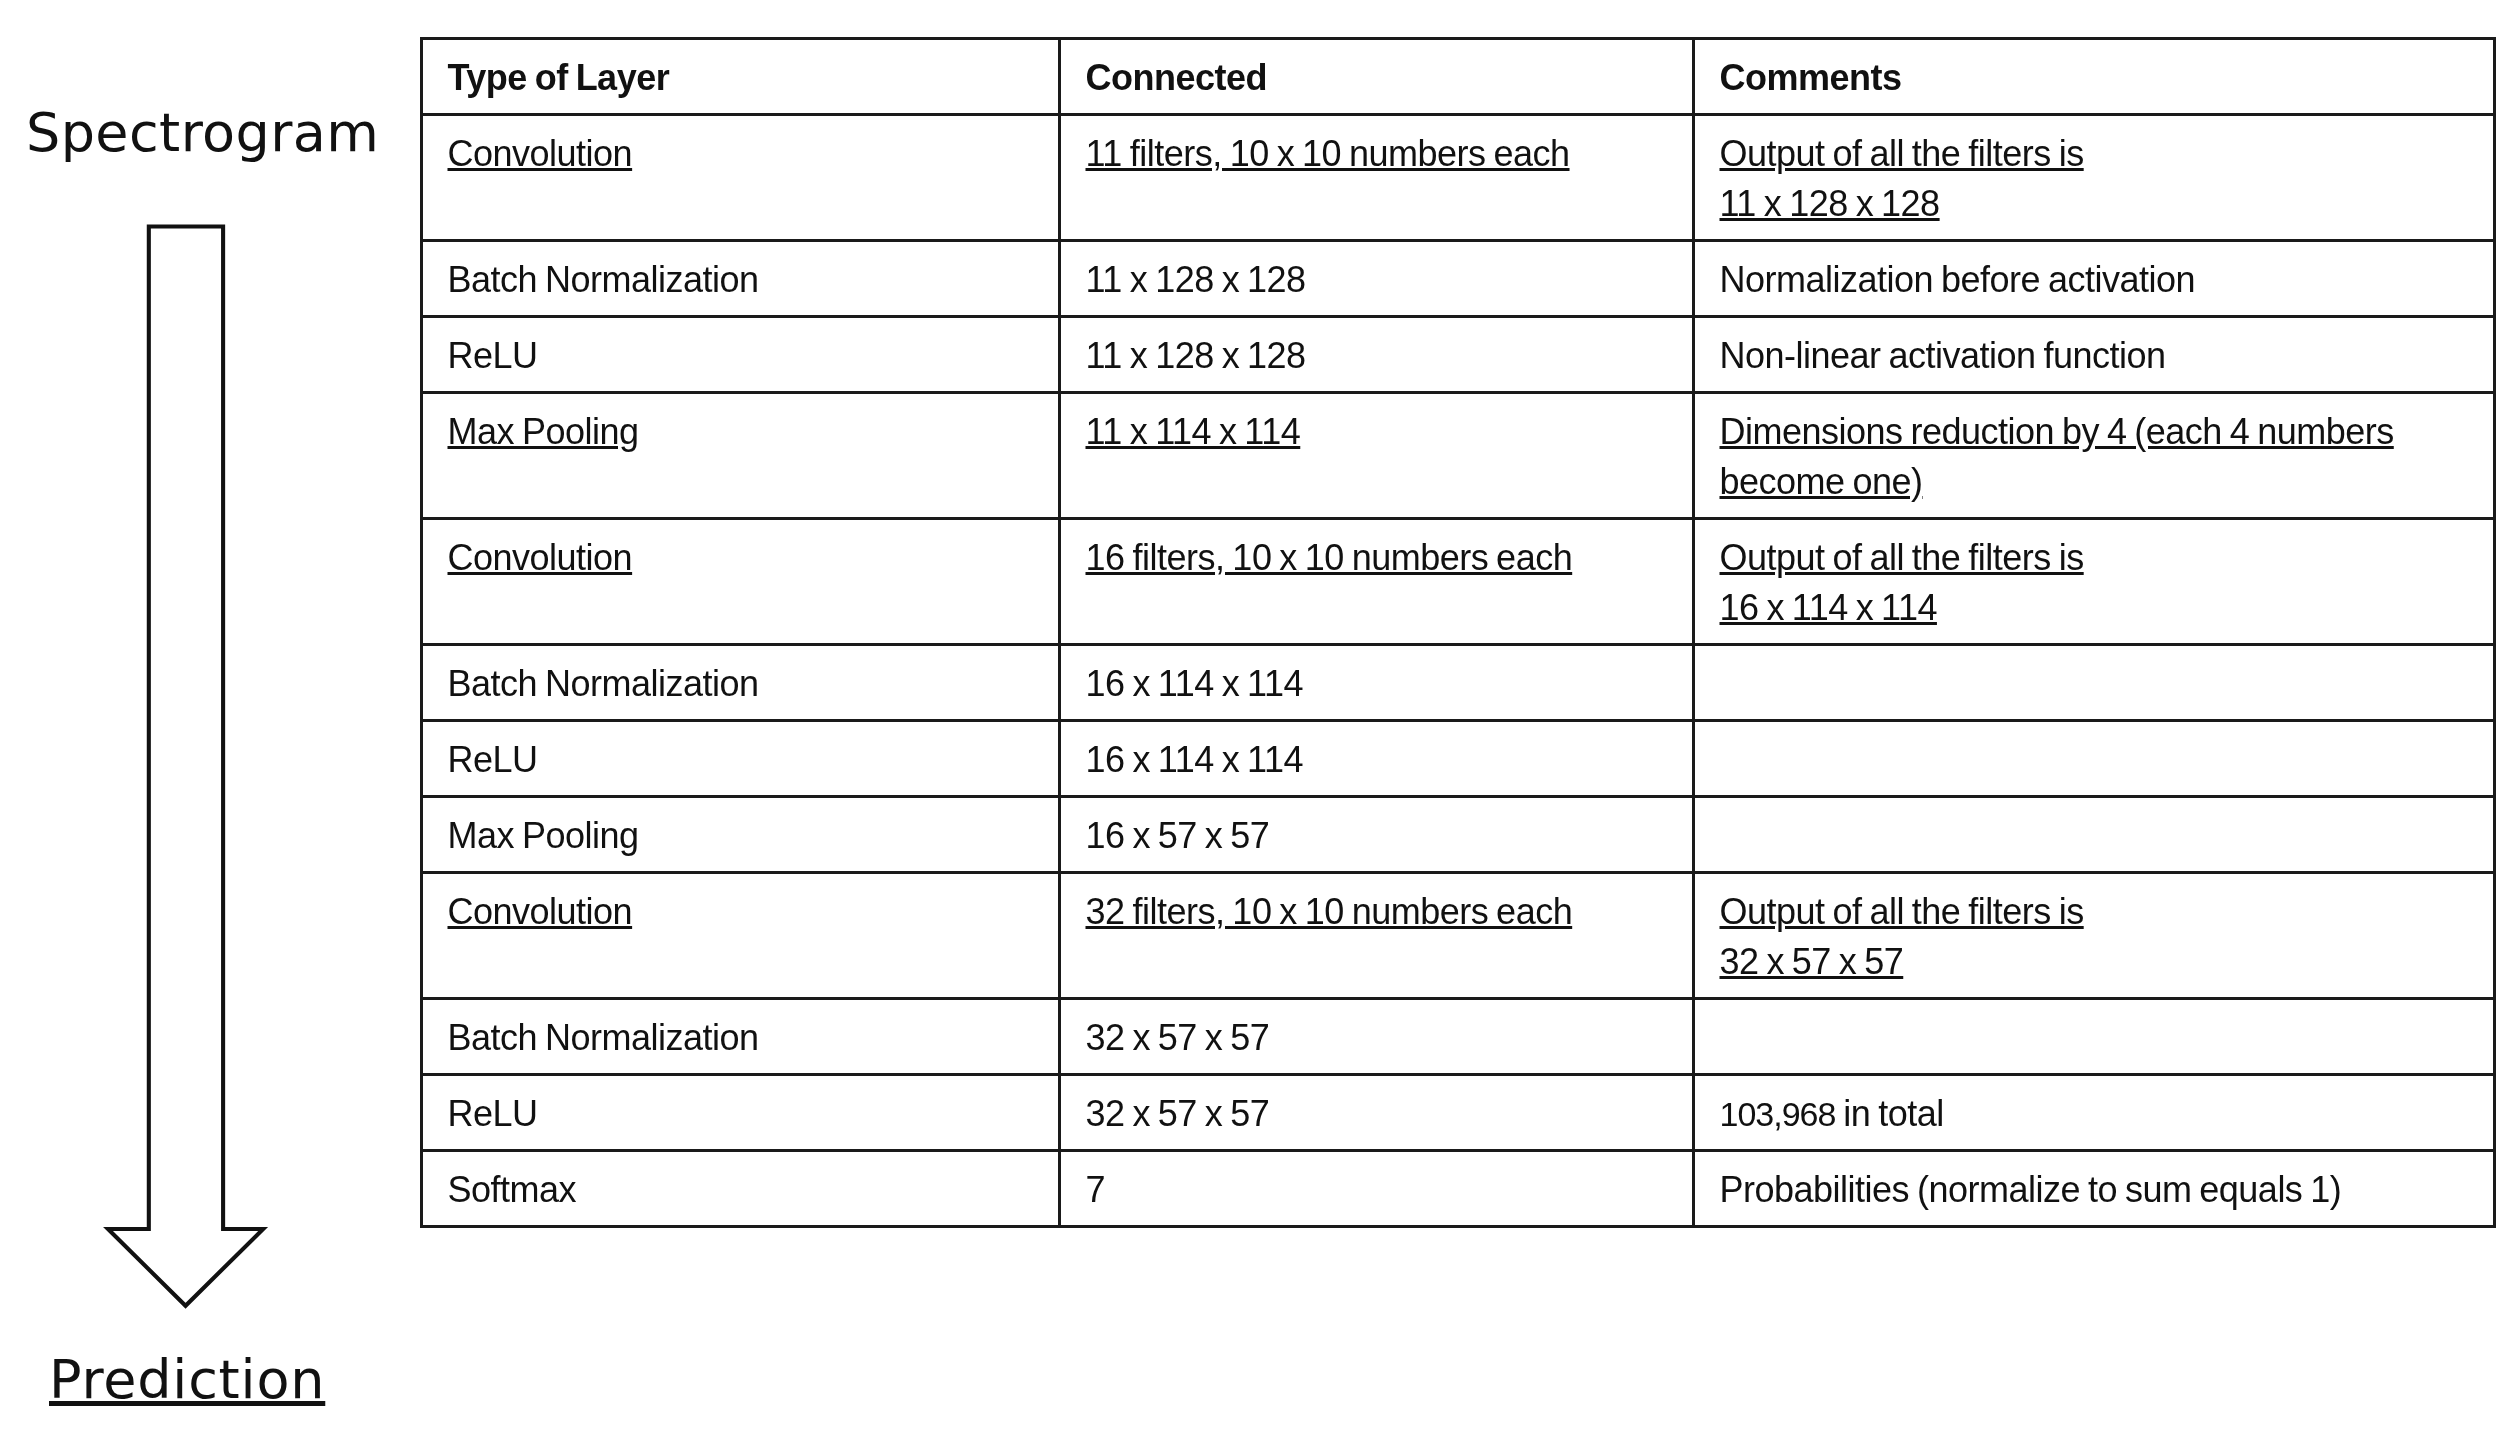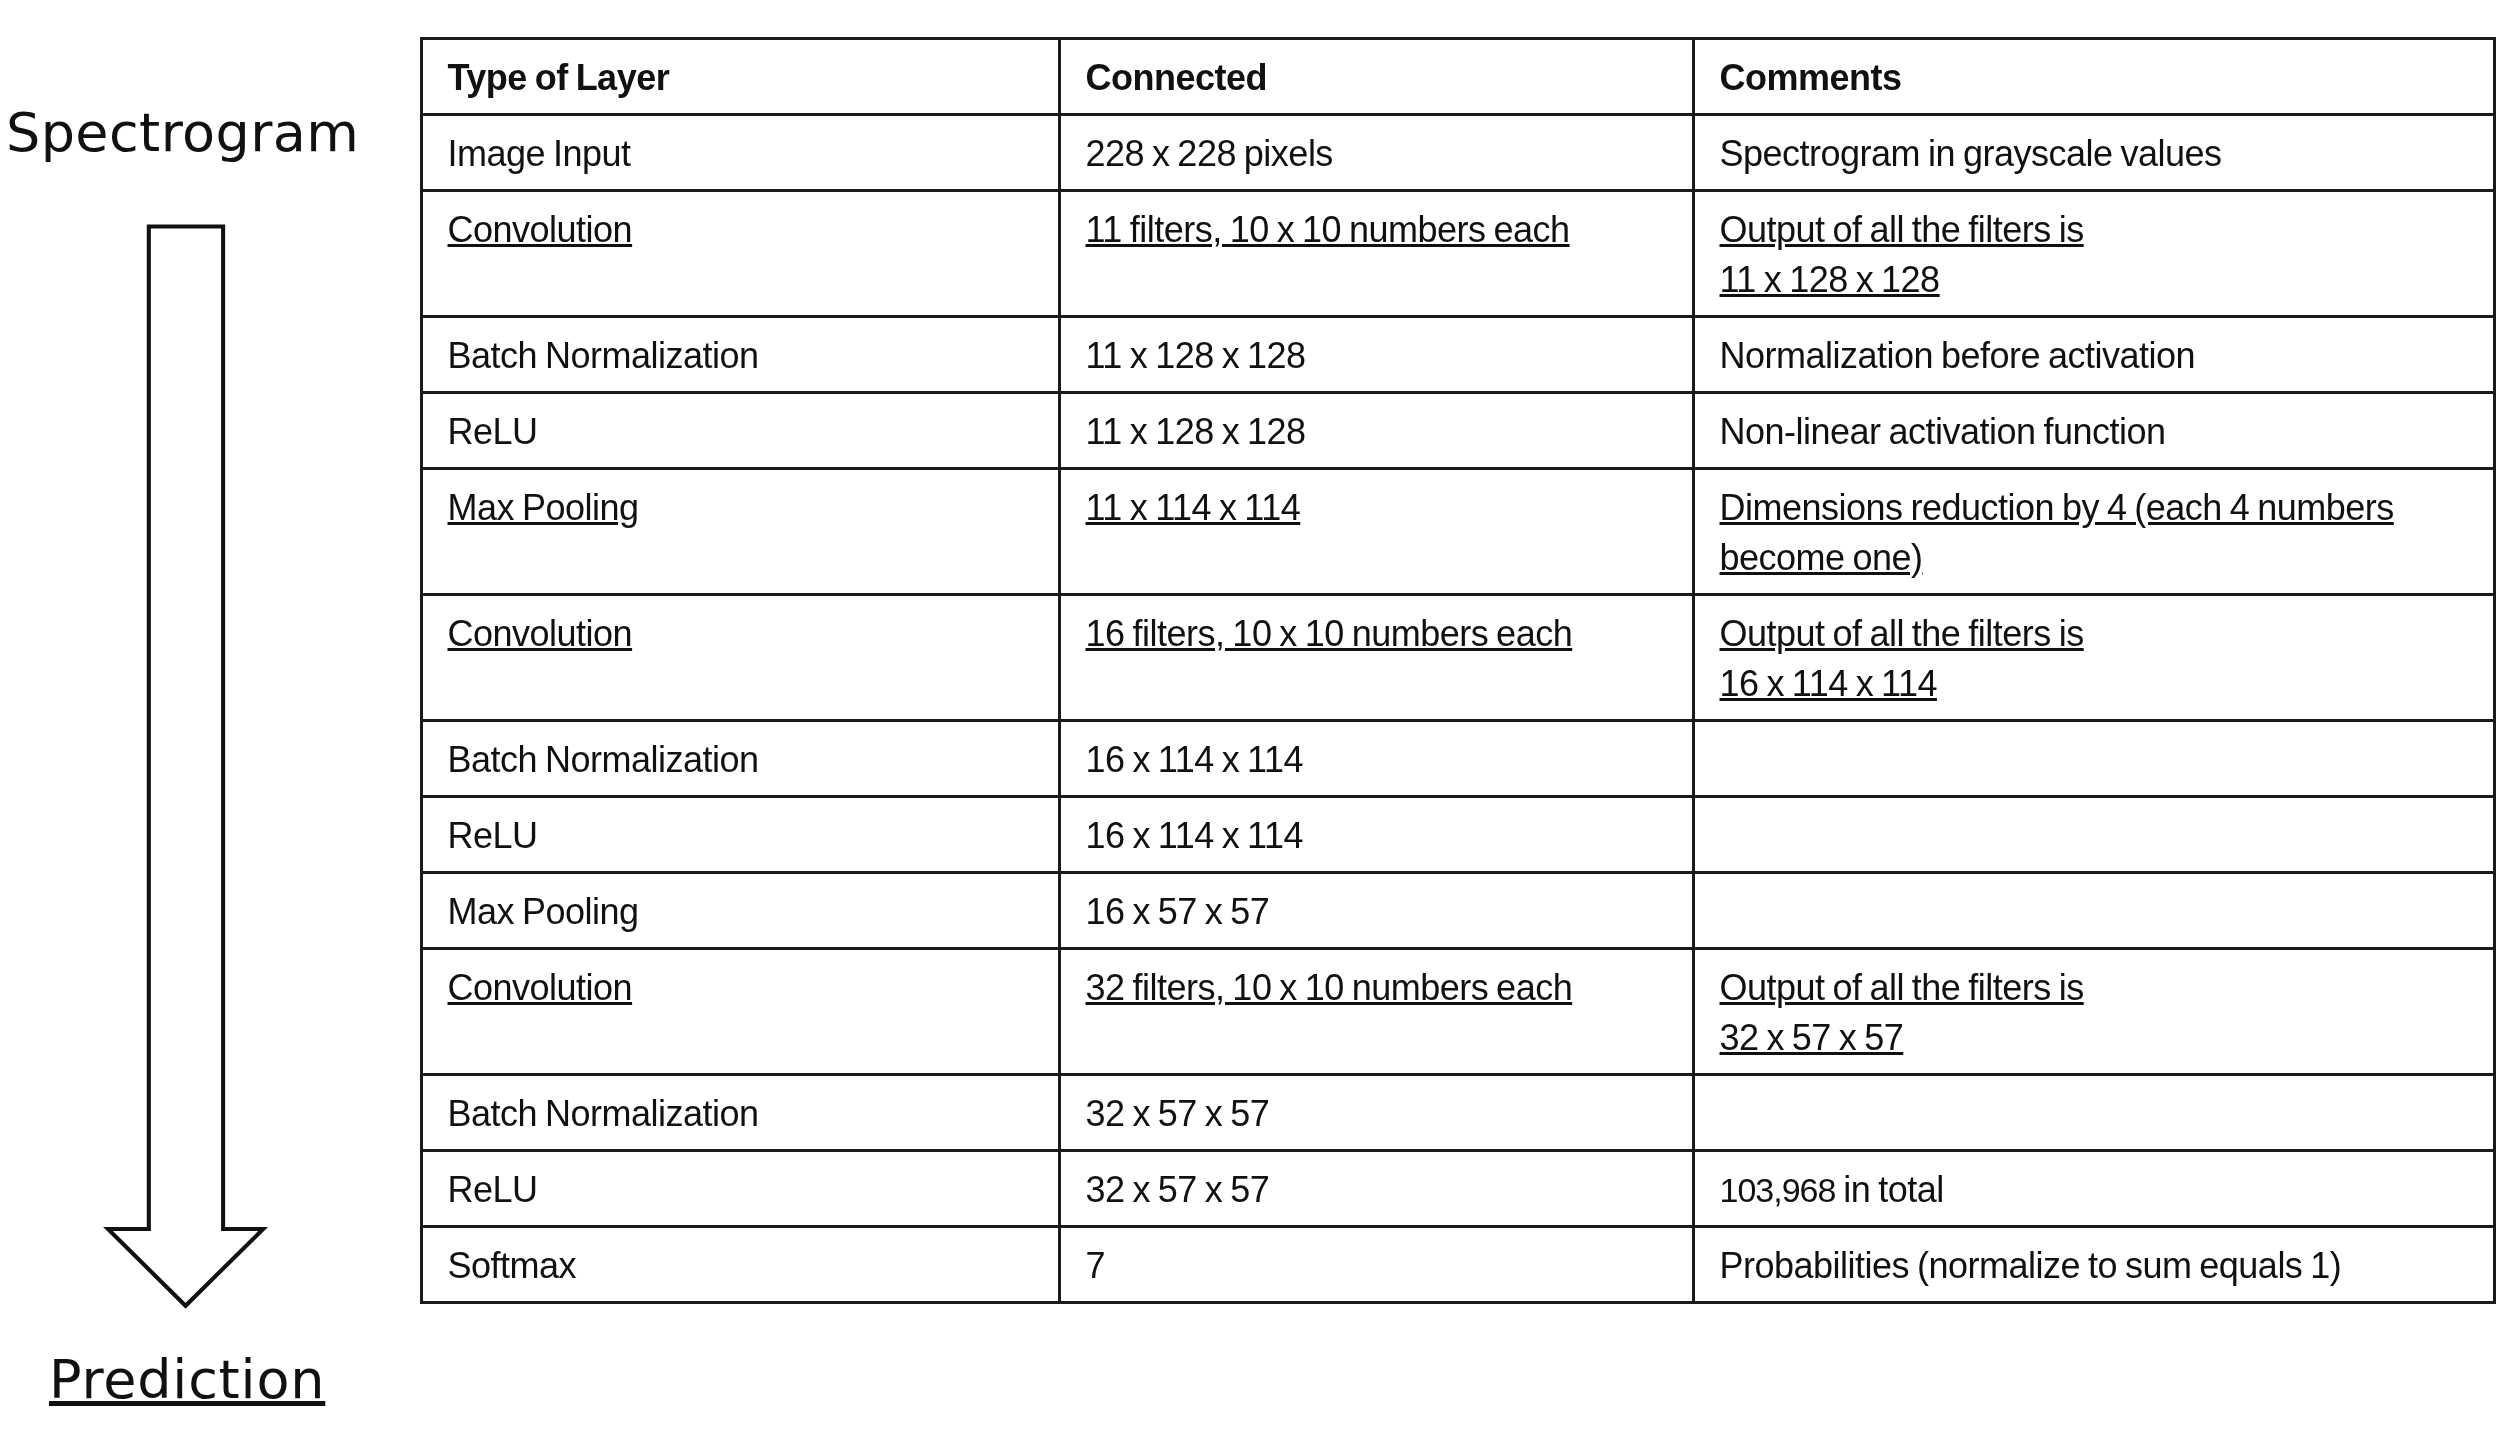--- a/index.html
+++ b/index.html
@@ -16,21 +16,21 @@
       color: #111111;
     }
     .flow-label {
       position: absolute;
       font-family: "DejaVu Sans", "Liberation Sans", sans-serif;
       font-size: 54px;
       line-height: 1;
       color: #111111;
       white-space: nowrap;
     }
-    #label-top { left: 6px; top: 106px; letter-spacing: 0.4px; }
+    #label-top { left: 26px; top: 106px; letter-spacing: 0.4px; }
     #label-bottom { left: 49px; top: 1353px; letter-spacing: 0.8px; text-decoration: underline; }
     #flow-arrow {
       position: absolute;
       left: 98px;
       top: 220px;
       width: 180px;
       height: 1098px;
     }
     table.layers {
       position: absolute;
@@ -87,27 +87,20 @@
       <col class="c3">
     </colgroup>
   <thead>
     <tr>
       <th>Type of Layer</th>
       <th>Connected</th>
       <th>Comments</th>
     </tr>
   </thead>
   <tbody>
-    <tr class="single">
-      <td>Image Input</td>
-      <td>228 x 228 pixels</td>
-      <td>
-          <span class="cell-line">Spectrogram in grayscale values</span>
-        </td>
-    </tr>
     <tr class="double">
       <td>Convolution</td>
       <td>11 filters, 10 x 10 numbers each</td>
       <td>
         <span class="cell-line">Output of all the filters is</span>
         <span class="cell-line">11 x 128 x 128</span>
       </td>
     </tr>
     <tr class="single">
       <td>Batch Normalization</td>

